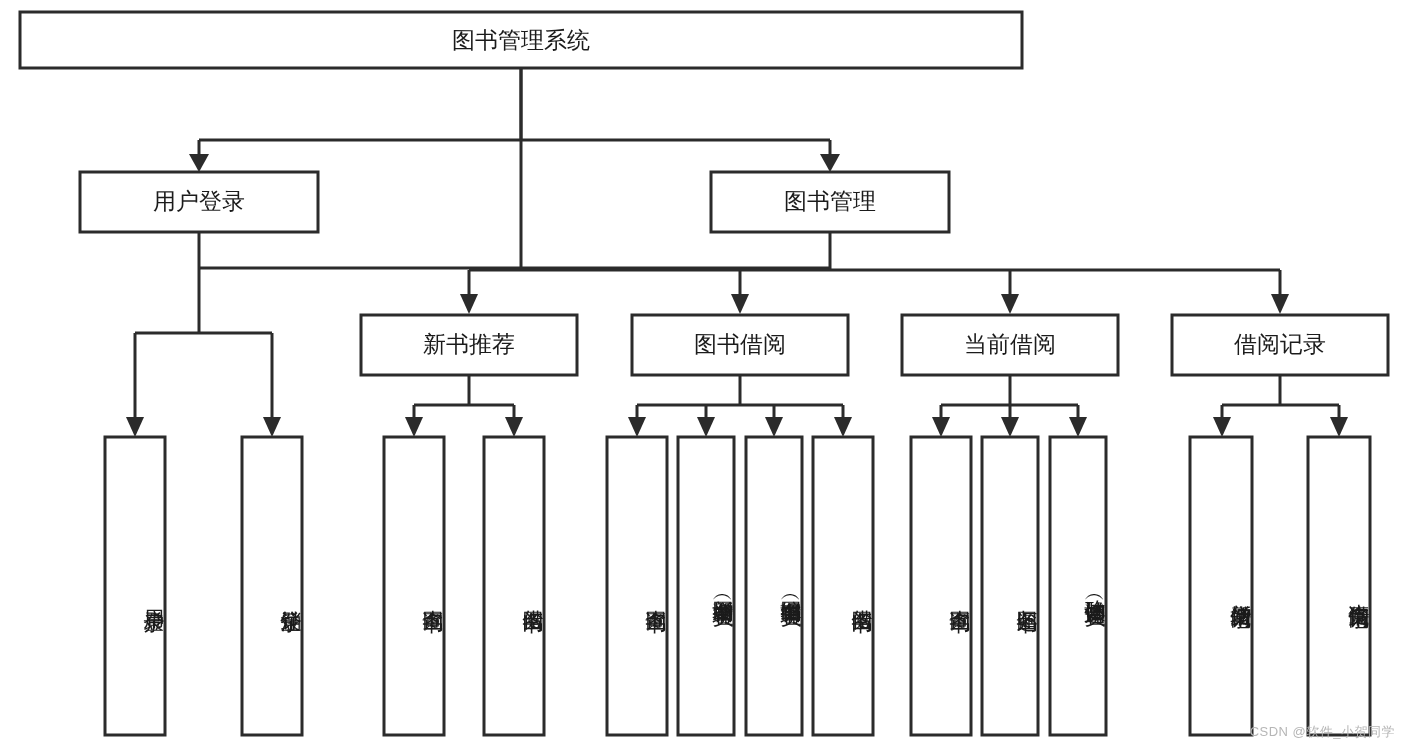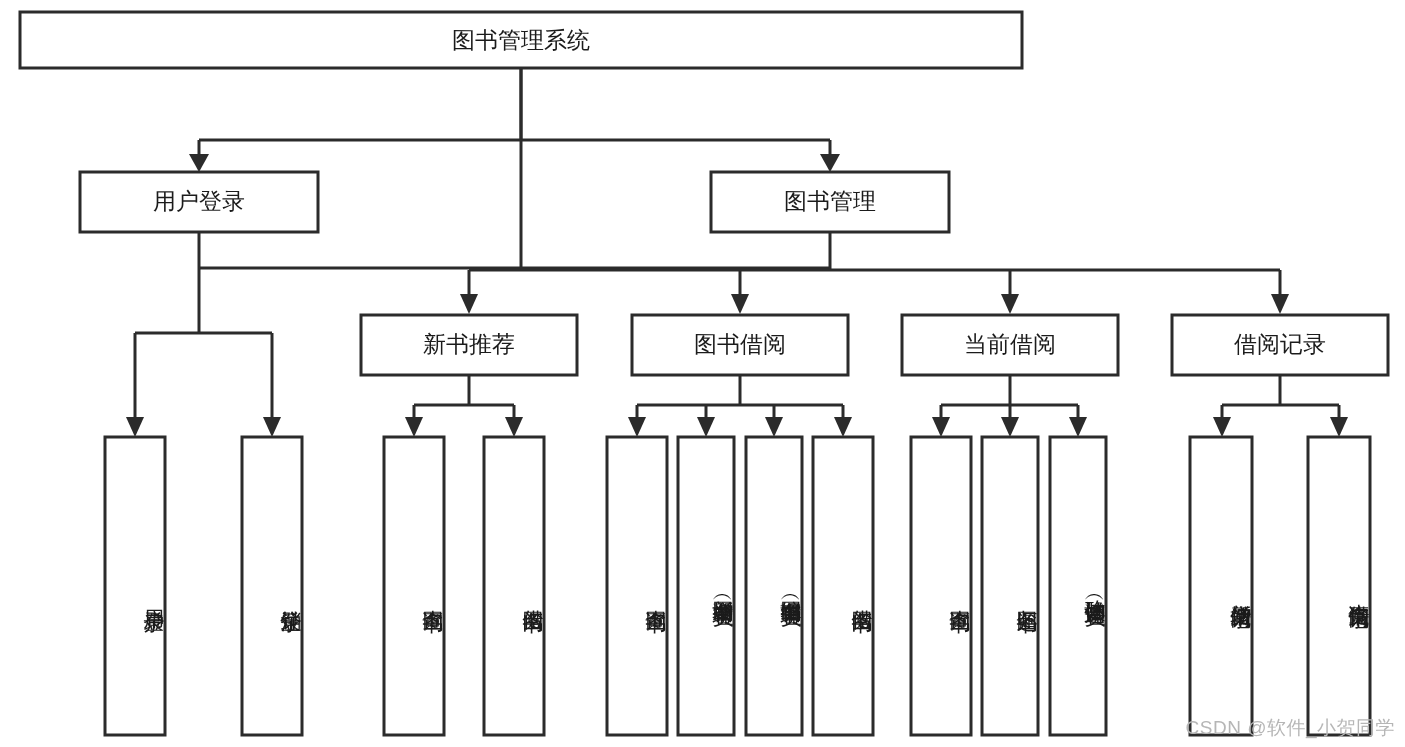--- a/index.html
+++ b/index.html
@@ -65,21 +65,21 @@
     align-items: flex-start;
     justify-content: center;
     pointer-events: none;
     user-select: none;
   }
   .watermark {
     position: absolute;
     right: 10px;
     bottom: 6px;
     font-family: "Liberation Sans", "DejaVu Sans", sans-serif;
-    font-size: 19px;
+    font-size: 13px;
     color: #b6b6b6;
     letter-spacing: 0.5px;
     white-space: nowrap;
   }
 </style>
 </head>
 <body>
 
 <div id="diagram-root">
 

